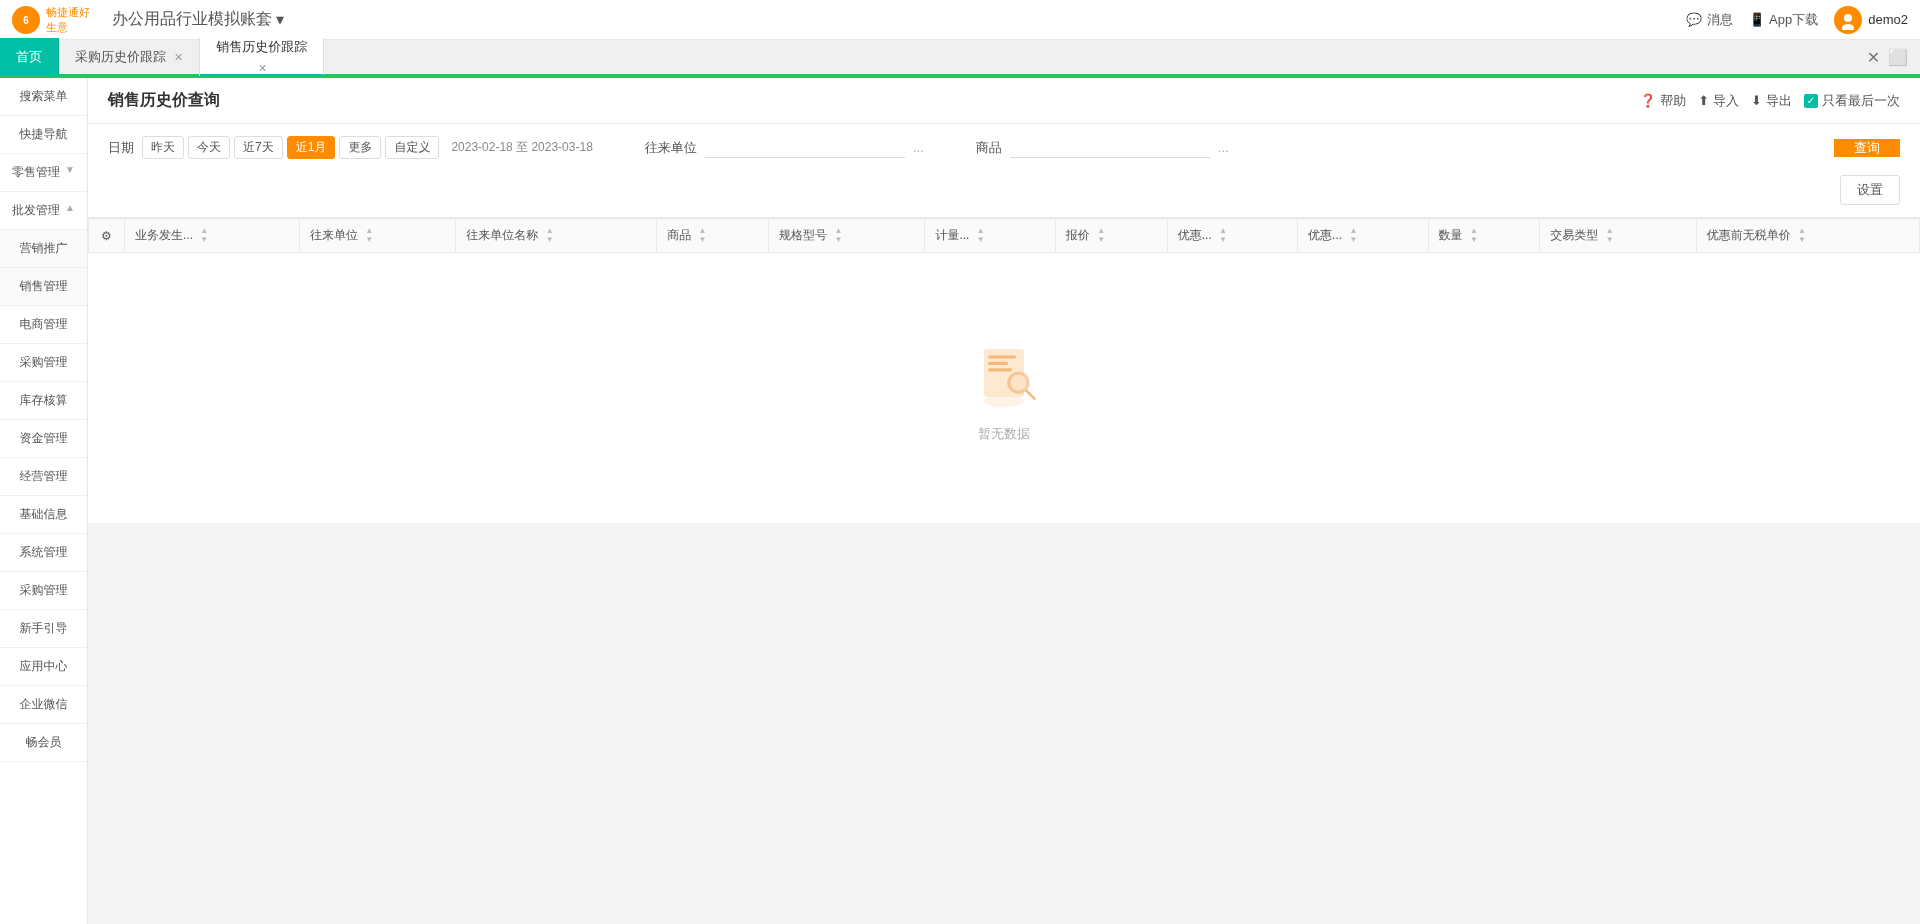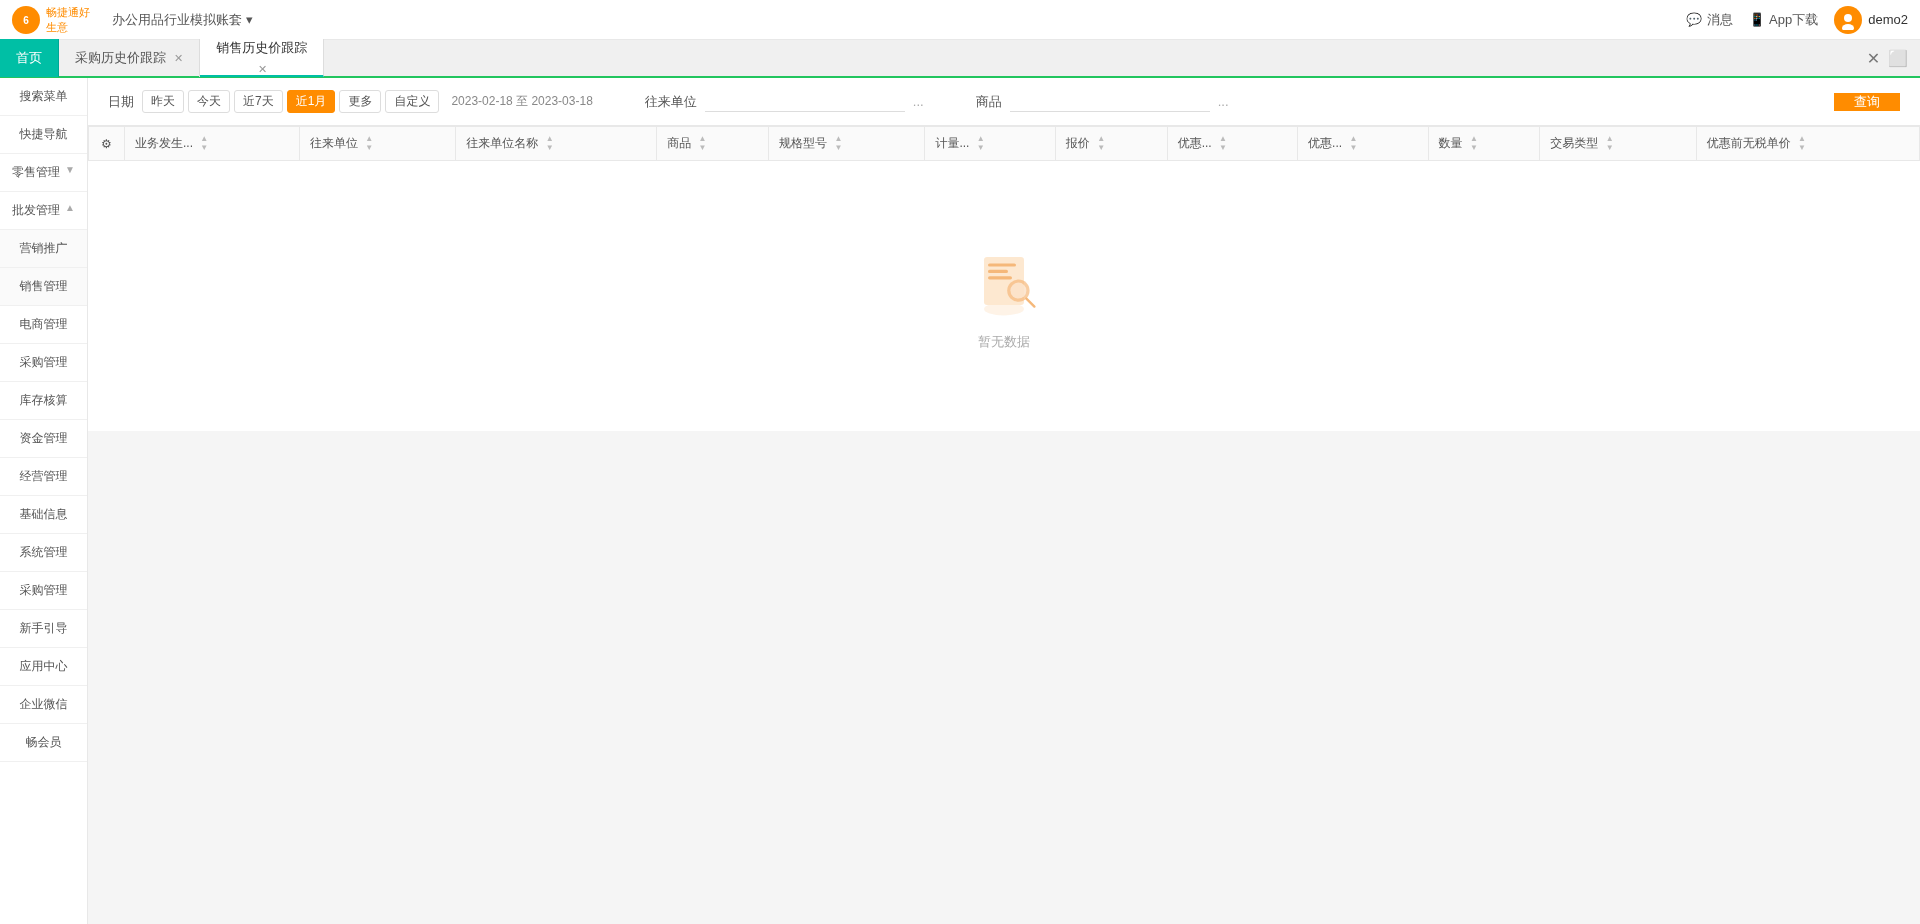--- a/index.html
+++ b/index.html
@@ -41,21 +41,21 @@
       font-size: 11px;
       color: #ff8c00;
       line-height: 1.3;
       max-width: 50px;
     }
     .app-selector {
       display: flex;
       align-items: center;
       gap: 4px;
       color: #555;
-      font-size: 13px;
+      font-size: 16px;
       cursor: pointer;
       padding: 0 8px;
     }
     .top-bar-right {
       display: flex;
       align-items: center;
       gap: 16px;
     }
     .top-bar-btn {
       display: flex;
@@ -82,21 +82,21 @@
       color: white;
       font-size: 12px;
     }
 
     
     .tab-bar {
       height: 38px;
       background: #f0f0f0;
       display: flex;
       align-items: center;
-      border-bottom: 2px solid #22c55e;
+      border-bottom: 4px solid #22c55e;
     }
     .tab-item {
       height: 38px;
       padding: 0 16px;
       display: flex;
       align-items: center;
       gap: 6px;
       cursor: pointer;
       font-size: 13px;
       color: #555;
@@ -479,20 +479,41 @@
     <div class="sidebar-item">
       <span>企业微信</span>
     </div>
     <div class="sidebar-item">
       <span>畅会员</span>
     </div>
   </div>
 
   <div class="content">
 
+    <div class="page-header">
+      <span class="page-title">销售历史价查询</span>
+      <div class="page-header-actions">
+        <div class="page-header-action">
+          <span>❓</span>
+          <span>帮助</span>
+        </div>
+        <div class="page-header-action">
+          <span>⬆</span>
+          <span>导入</span>
+        </div>
+        <div class="page-header-action">
+          <span>⬇</span>
+          <span>导出</span>
+        </div>
+        <label class="checkbox-label">
+          <div class="checkbox-checked">✓</div>
+          <span>只看最后一次</span>
+        </label>
+      </div>
+    </div>
 
     <div class="filter-area">
       <div class="filter-row">
         <span class="filter-label">日期</span>
         <div class="date-btns">
           <button class="date-btn">昨天</button>
           <button class="date-btn">今天</button>
           <button class="date-btn">近7天</button>
           <button class="date-btn active">近1月</button>
           <button class="date-btn">更多</button>
@@ -510,20 +531,23 @@
       <div class="filter-input-area" style="margin-left: 40px;">
         <span class="filter-label">商品</span>
         <input class="filter-input" type="text" style="width: 200px;">
         <span class="filter-dots">...</span>
       </div>
 
       <div class="filter-actions">
         <button class="btn-query">查询</button>
       </div>
 
+      <div style="width: 100%; display: flex; justify-content: flex-end; margin-top: 4px;">
+        <button class="btn-settings">设置</button>
+      </div>
     </div>
 
     <div class="table-container">
       <table class="data-table">
         <thead>
           <tr>
             <th class="settings-col">
               <span>⚙</span>
             </th>
             <th>

